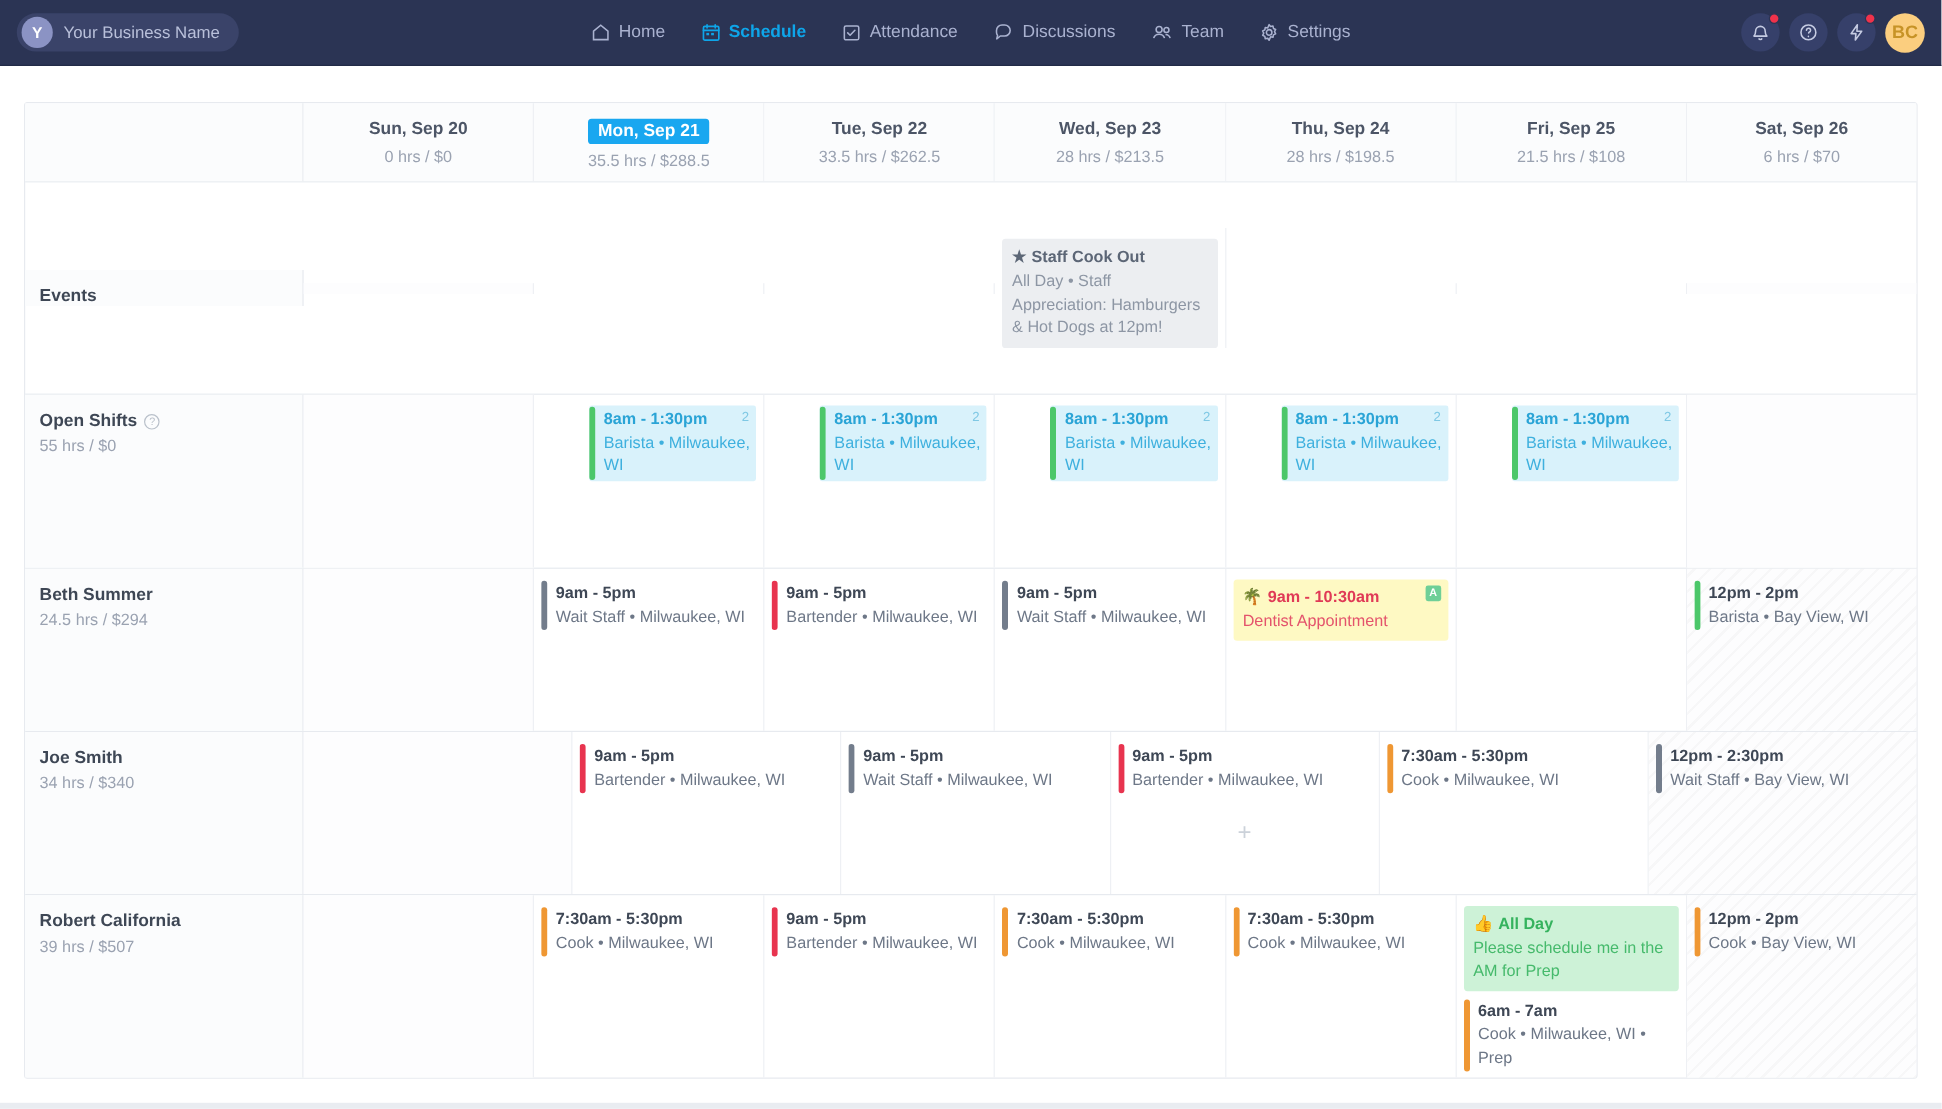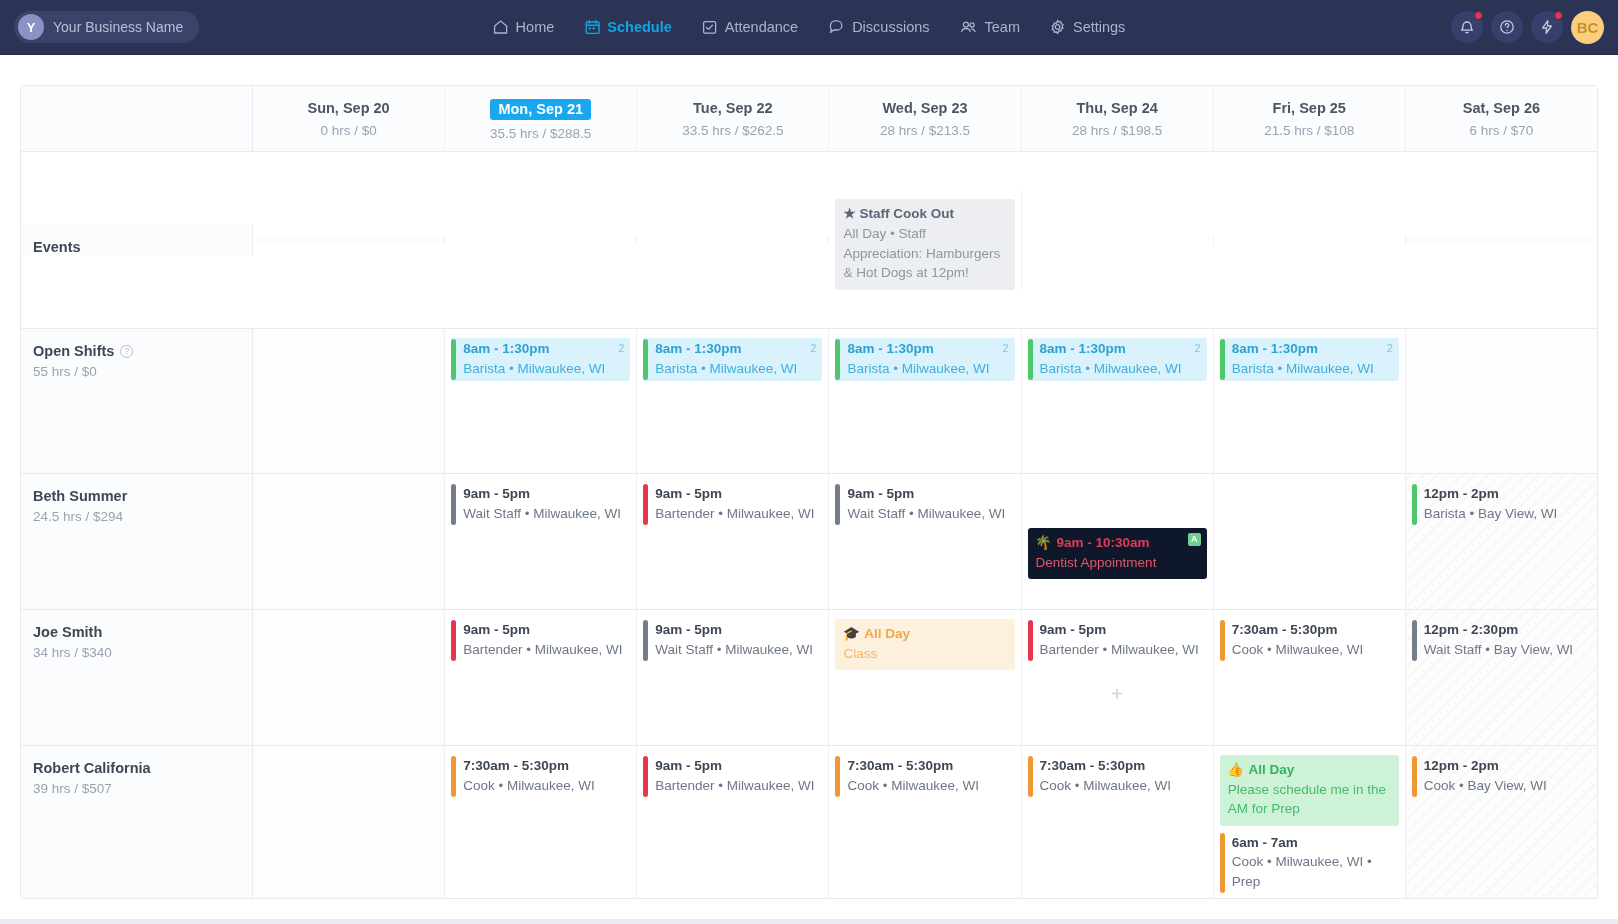--- a/index.html
+++ b/index.html
@@ -141,39 +141,39 @@
   .card {
     display: flex; margin-bottom: 5px; border-radius: 2px;
     overflow: hidden; cursor: pointer;
   }
   .bar { width: 5px; min-width: 5px; border-radius: 3px; margin: 1px 0; }
   .card-body { padding: 1px 4px 3px 7px; min-width: 0; flex: 1; }
   .c-time { font-size: 13.5px; font-weight: bold; color: #3e4755; line-height: 1.45; }
   .c-desc { font-size: 13.5px; color: #6d7787; line-height: 1.45; }
 
   
-  .card.openshift { background: #d9f2fb; position: relative; }
+  .card.openshift { background: #d9f2fb; position: relative; margin-left: 40px; }
   .card.openshift .c-time { color: #2aa4d6; }
   .card.openshift .c-desc { color: #3eb0de; }
   .count-badge {
     position: absolute; top: 4px; right: 6px;
     font-size: 11px; color: #7fc8e4;
   }
 
   
   .flat { display: block; border-radius: 3px; padding: 5px 8px 7px 8px; }
   .flat .t { font-size: 13.5px; font-weight: bold; line-height: 1.45; }
   .flat .d { font-size: 13.5px; line-height: 1.45; }
   .flat .t .gi { margin-right: 4px; }
 
   .ev-grey  { background: #eceef1; }
   .ev-grey .t { color: #5c6676; }
   .ev-grey .d { color: #8d96a4; }
 
-  .ev-pink  { background: #0f172a; position: relative; margin-top: 45px; }
+  .ev-pink  { background: #fef9c3; position: relative; }
   .ev-pink .t { color: #e03a56; }
   .ev-pink .d { color: #e4546c; }
 
   .ev-orange { background: #fdf0dc; }
   .ev-orange .t { color: #f0a94b; }
   .ev-orange .d { color: #f3b866; }
 
   .ev-green { background: #cdf2d7; }
   .ev-green .t { color: #35b35e; }
   .ev-green .d { color: #46ba6c; }
@@ -488,28 +488,20 @@
     <div class="daycol">
       <div class="card">
         <div class="bar" style="background:#737d8c"></div>
         <div class="card-body">
           <div class="c-time">9am - 5pm</div>
           <div class="c-desc">Wait Staff • Milwaukee, WI</div>
         </div>
       </div>
     </div>
     <div class="daycol">
-      <div class="flat ev-orange">
-        <div class="t">
-          <span class="gi">🎓</span><span>All Day</span>
-        </div>
-        <div class="d">Class</div>
-      </div>
-    </div>
-    <div class="daycol">
       <div class="card">
         <div class="bar" style="background:#e8344f"></div>
         <div class="card-body">
           <div class="c-time">9am - 5pm</div>
           <div class="c-desc">Bartender • Milwaukee, WI</div>
         </div>
       </div>
       <span class="plus-ghost">+</span>
     </div>
     <div class="daycol">

